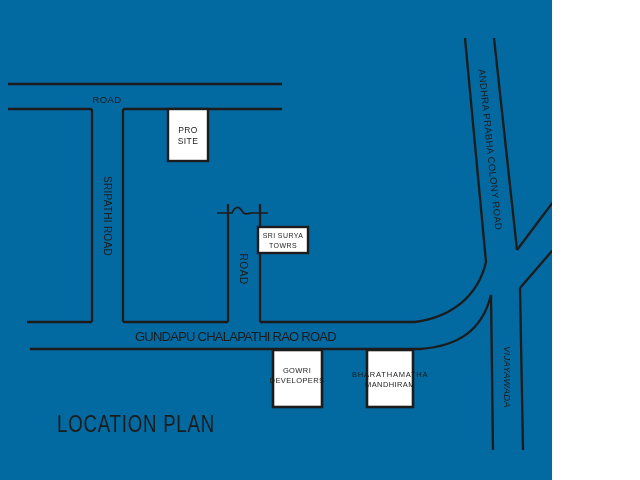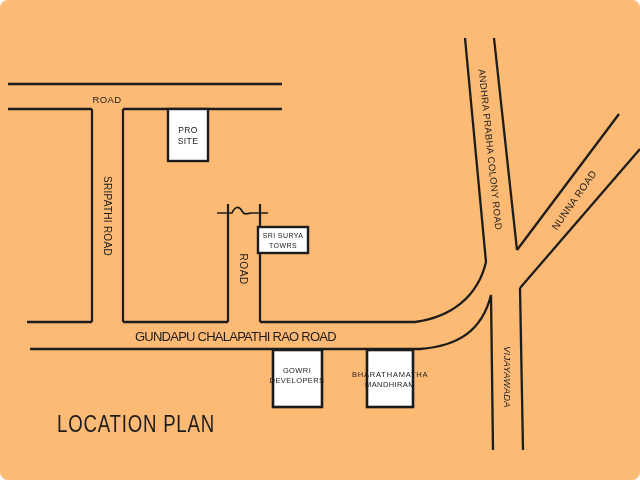--- a/index.html
+++ b/index.html
@@ -2,26 +2,25 @@
 <html><head>
 <meta charset="utf-8">
 <style>
   html, body {
     margin: 0;
     padding: 0;
     background: #ffffff;
   }
   .canvas {
     position: relative;
-    width: 640px;
+    width: 552px;
     height: 480px;
-    background: #fdba74;
+    background: #0369a1;
     overflow: hidden;
     font-family: "Liberation Sans", sans-serif;
-    border-radius: 8px;
   }
   svg text {
     fill: #1c1c1c;
     font-family: "Liberation Sans", sans-serif;
   }
   .road-line {
     stroke: #1c1c1c;
     fill: none;
   }
   .site-box {

